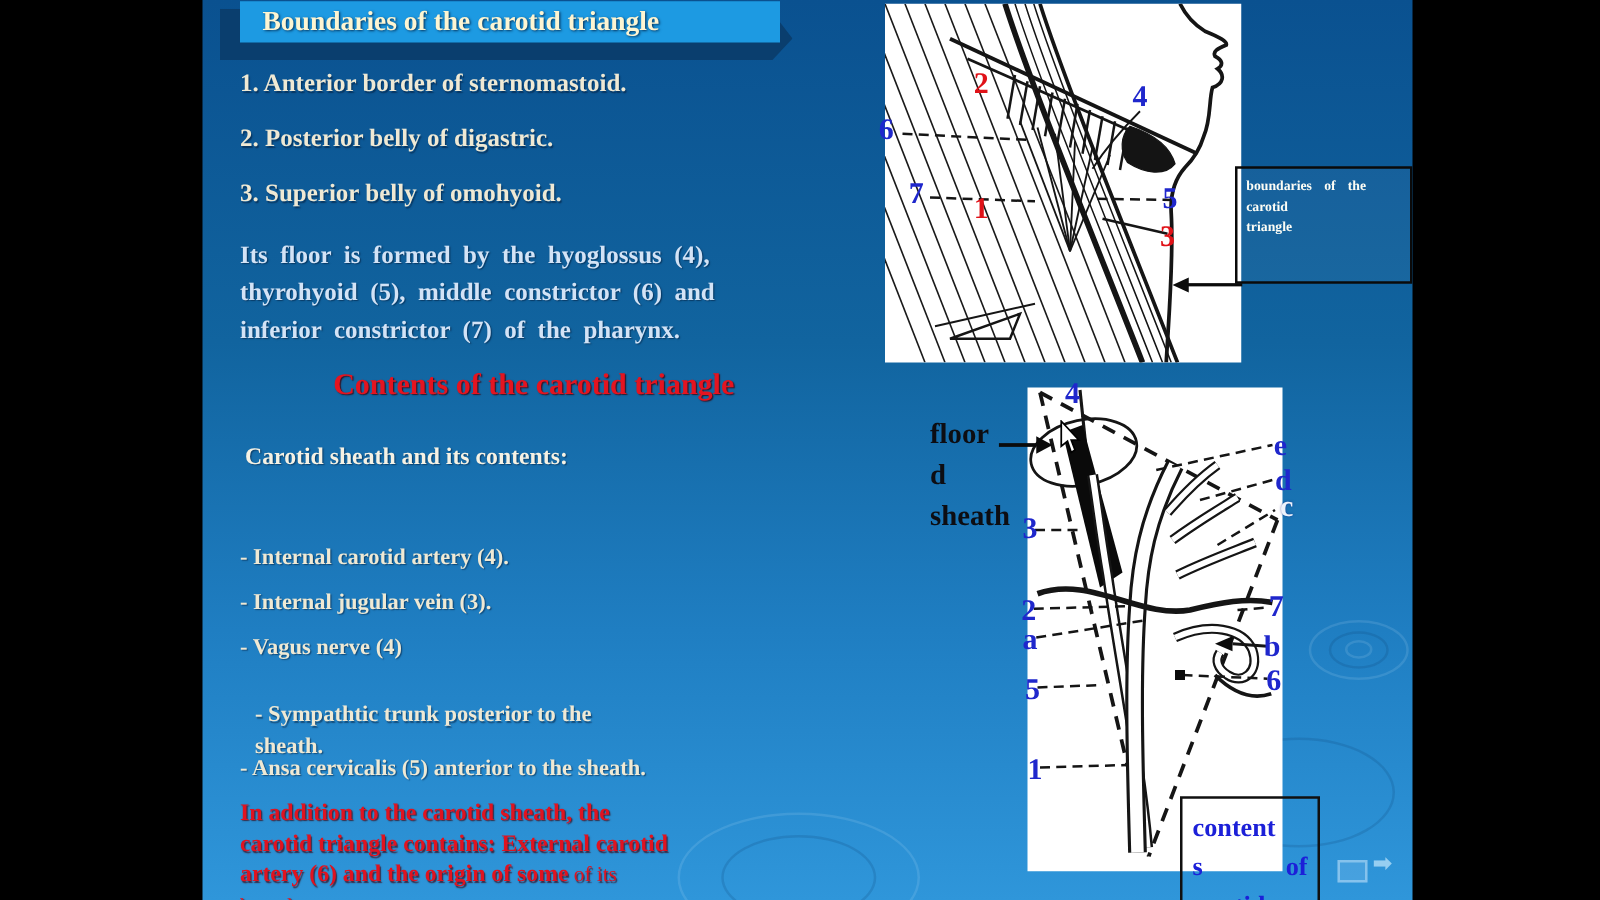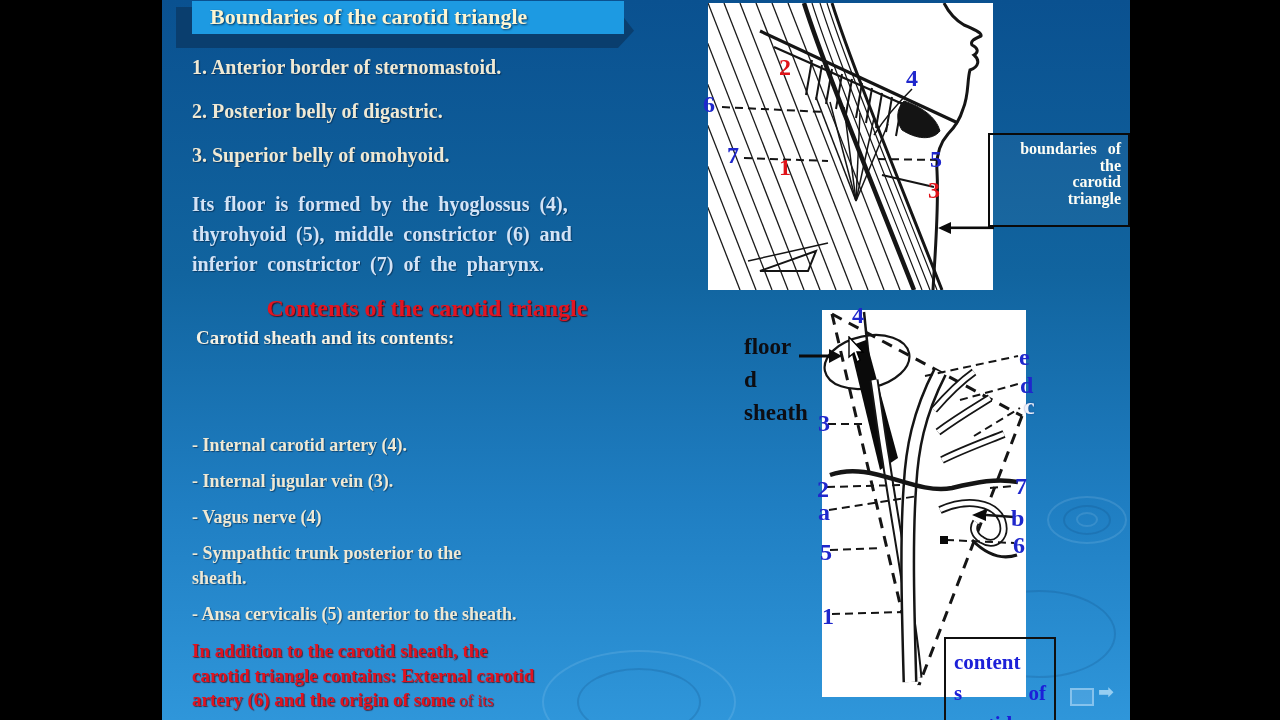--- a/index.html
+++ b/index.html
@@ -37,22 +37,22 @@
   
   .figbox{position:absolute;background:#fff;}
   #fig-top{left:546px;top:3px;width:285px;height:287px;}
   #fig-bottom{left:660px;top:310px;width:204px;height:387px;}
   .fig-label{position:absolute;font-weight:bold;font-size:24px;line-height:1;z-index:30;}
   .lbl-red{color:#e01218;}
   .lbl-blue{color:#1f27cc;}
   .lbl-white{color:#eef2fb;text-shadow:0 0 2px rgba(20,20,120,0.6);}
   
   #bcallout{position:absolute;left:826px;top:133px;width:142px;height:94px;border:2px solid #0a0a0a;
-    box-sizing:border-box;color:#fdfdf5;font-weight:bold;font-size:16px;line-height:16.5px;
-    padding:6px 7px;background:rgba(255,255,255,0.04);z-index:26;text-align:right;}
+    box-sizing:border-box;color:#fdfdf5;font-weight:bold;font-size:11px;line-height:16.5px;
+    padding:6px 7px;background:rgba(255,255,255,0.04);z-index:26;}
   #bcallout .l1{word-spacing:7px;}
   #ccallout{position:absolute;left:782px;top:637px;width:112px;height:110px;border:2px solid #101010;
     box-sizing:border-box;color:#1c20d8;font-weight:bold;font-size:21px;line-height:31px;
     padding:8px 8px 0 8px;z-index:26;}
   #ccallout .l2{display:flex;justify-content:space-between;}
   #ccallout .l3{text-align:center;}
   #sheath-label{position:absolute;left:582px;top:330px;width:90px;color:#0d0d12;font-weight:bold;
     font-size:23px;line-height:33px;z-index:26;}
   .ovl{position:absolute;z-index:28;}
   
@@ -81,26 +81,26 @@
 
   <div class="tx bitem" style="top:56px;">1. Anterior border of sternomastoid.</div>
   <div class="tx bitem" style="top:100px;">2. Posterior belly of digastric.</div>
   <div class="tx bitem" style="top:144px;">3. Superior belly of omohyoid.</div>
 
   <div class="tx para pre" style="top:189px;">Its floor is formed by the hyoglossus (4),
 thyrohyoid (5), middle constrictor (6) and
 inferior constrictor (7) of the pharynx.</div>
 
   <div class="tx redhead" style="top:295px;">Contents of the carotid triangle</div>
-  <div class="tx intro" style="top:327px;">Carotid sheath  and its contents:</div>
+  <div class="tx intro" style="top:355px;">Carotid sheath  and its contents:</div>
 
   <div class="tx sub pre" style="top:433px;">- Internal carotid artery (4).</div>
   <div class="tx sub pre" style="top:469px;">- Internal jugular vein (3).</div>
   <div class="tx sub pre" style="top:505px;">- Vagus nerve (4)</div>
-  <div class="tx sub pre" style="top:541px;">- Sympathtic trunk posterior to the
+  <div class="tx sub pre" style="top:559px;margin-left:12px;">- Sympathtic trunk posterior to the
 sheath.</div>
   <div class="tx sub pre" style="top:602px;">- Ansa cervicalis (5) anterior to the sheath.</div>
 
   <div class="tx addition pre" style="top:639px;"><span>In addition to the carotid sheath, the
 carotid triangle contains: External carotid
 artery (6) and the origin of some</span><span class="reg"> of its
 branches</span></div>
 
   <div class="figbox" id="fig-top">
     <svg width="285" height="287" viewBox="0 0 285 287">

